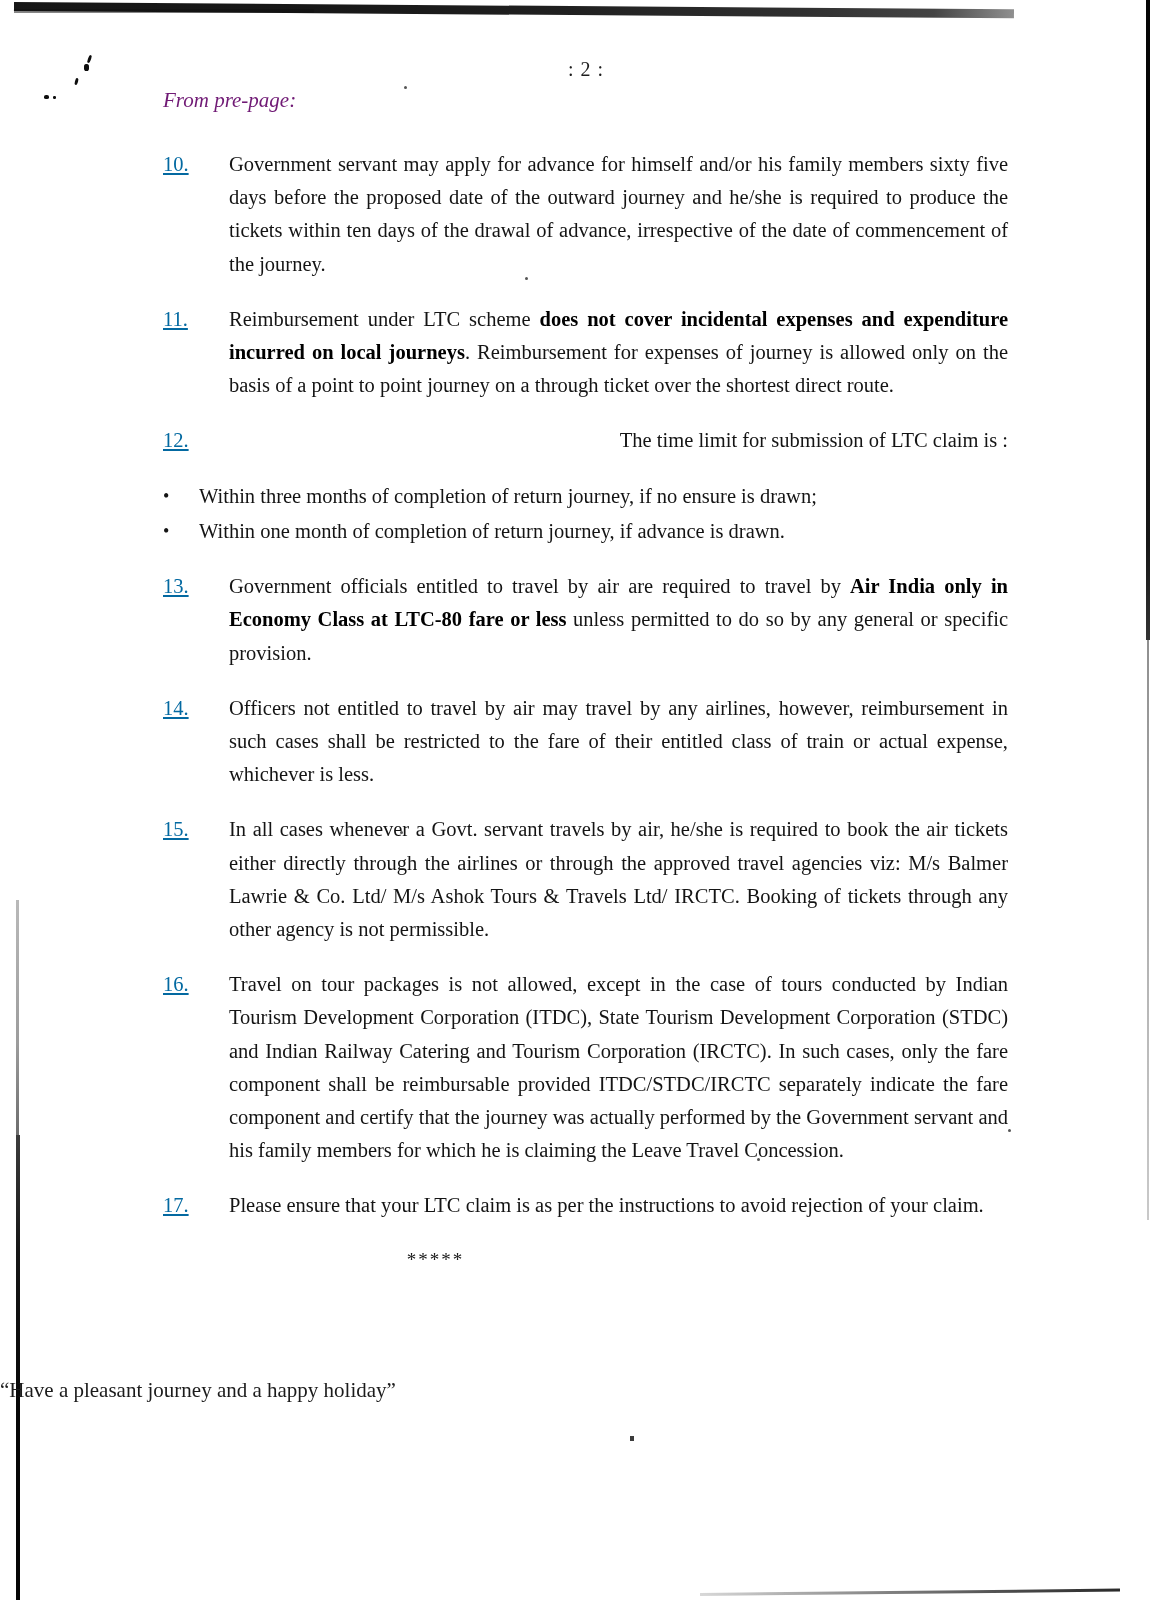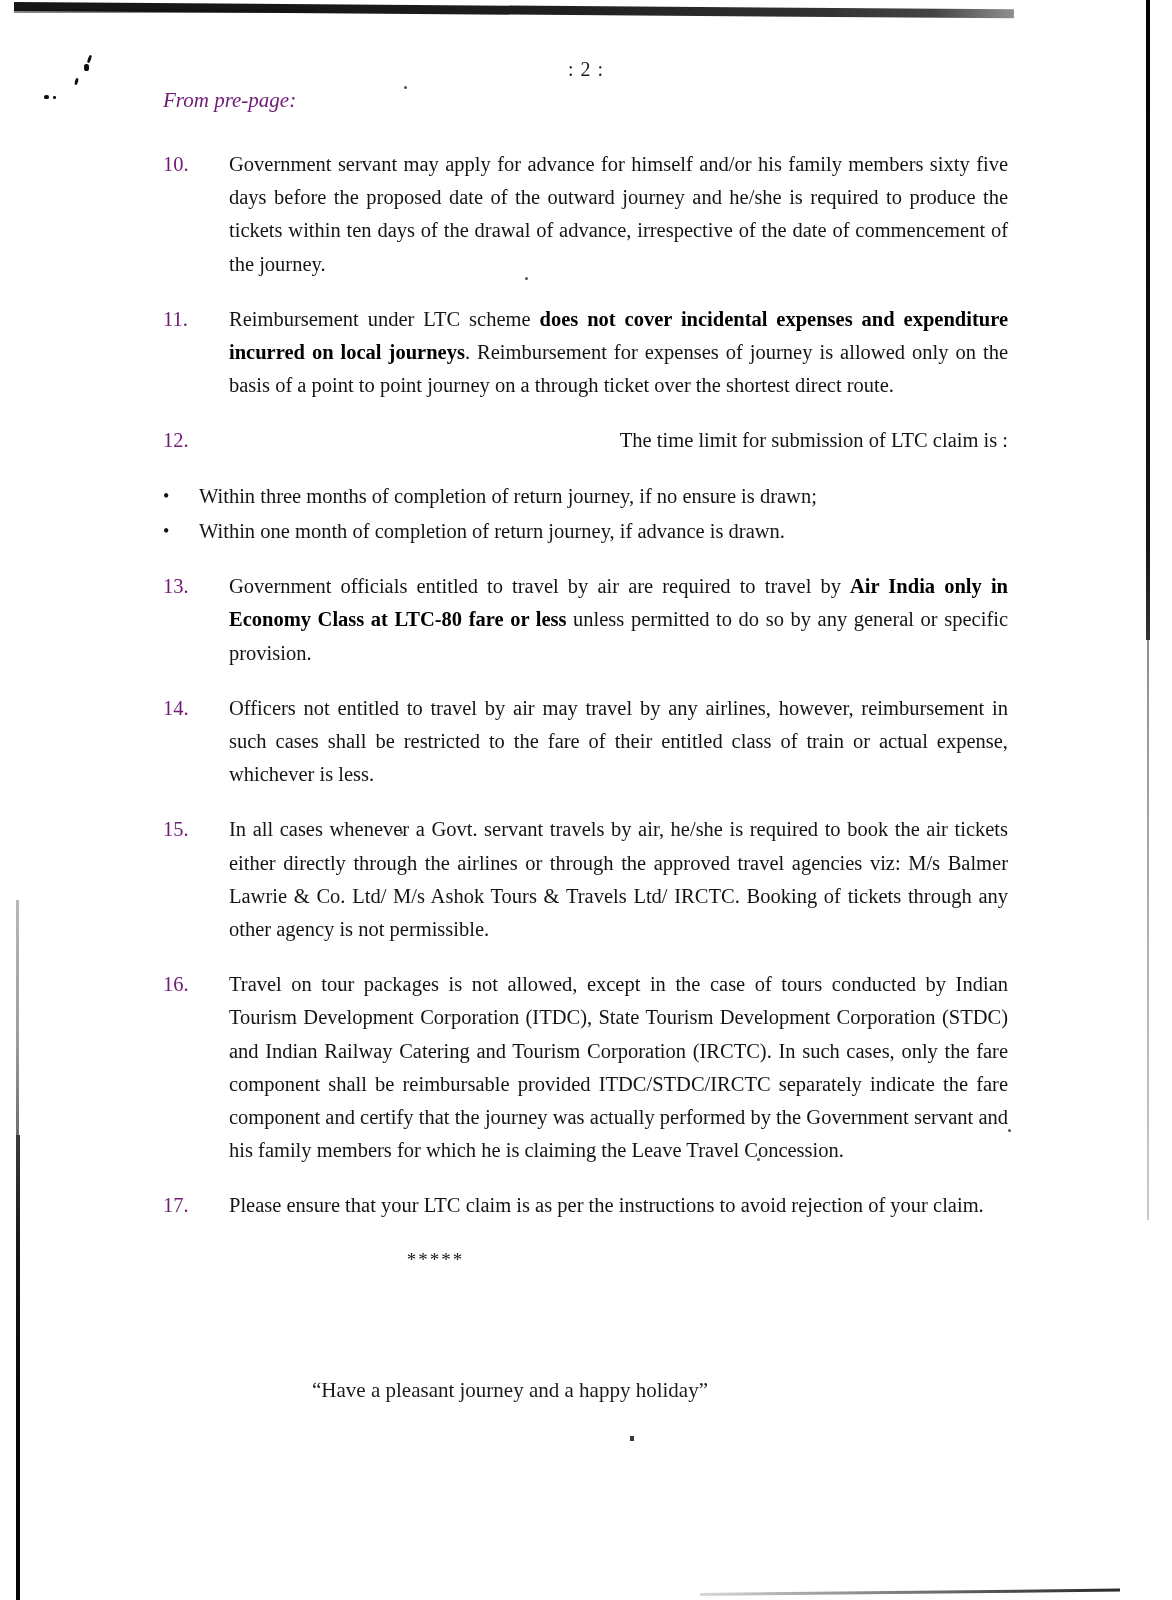--- a/index.html
+++ b/index.html
@@ -131,21 +131,22 @@
   .clause {
     display: flex;
     align-items: flex-start;
     margin-bottom: 22px;
   }
   .clause-num {
     flex: 0 0 auto;
     width: 38px;
     font-size: 20.5px;
     line-height: 1.62;
-    color: #701a75;
+    color: #0369a1;
+    text-decoration: underline;
   }
   .clause-text {
     flex: 1 1 auto;
     font-size: 20.5px;
     line-height: 1.62;
     text-align: justify;
     text-justify: inter-word;
     color: #141414;
     hyphens: none;
     margin-left: 28px;
@@ -180,21 +181,21 @@
     letter-spacing: 2px;
     color: #1a1a1a;
     padding-right: 300px;
   }
 
   .closing {
     position: absolute;
     top: 1378px;
     left: 0;
     width: 1020px;
-    text-align: center;
+    text-align: left;
     font-size: 21px;
     color: #1b1b1b;
   }
 
   .stray-dot-low {
     position: absolute;
     top: 1436px;
     left: 630px;
     width: 4px;
     height: 5px;

